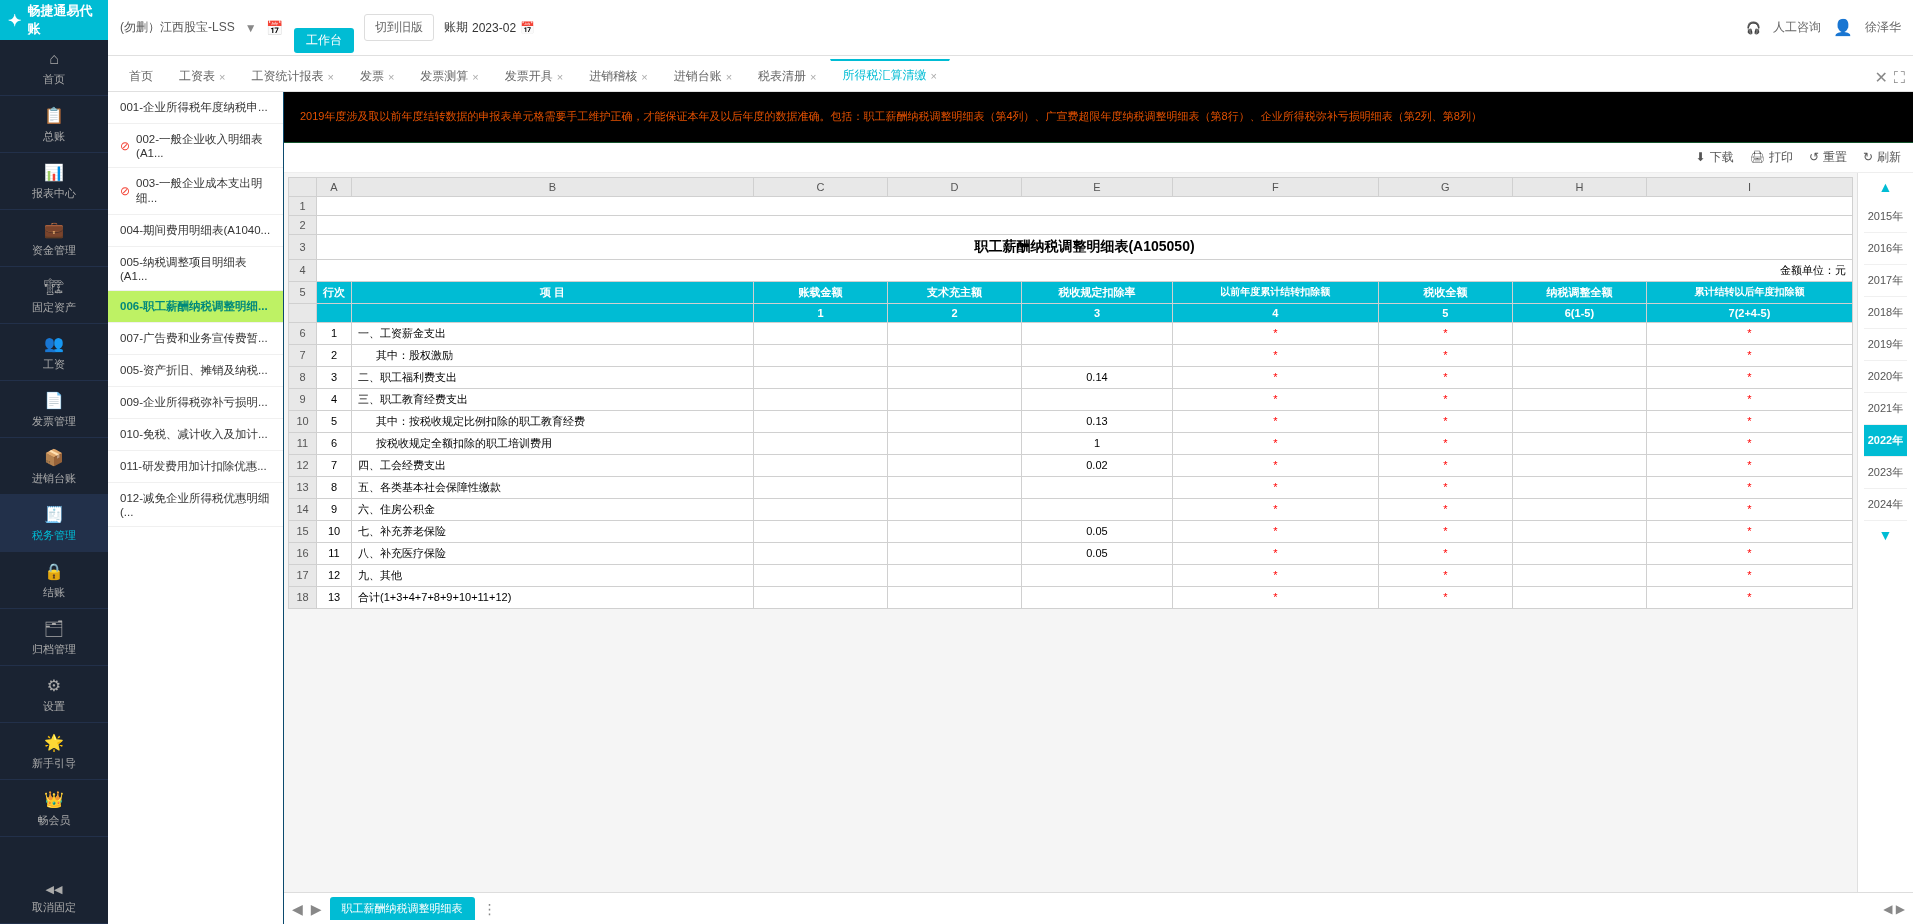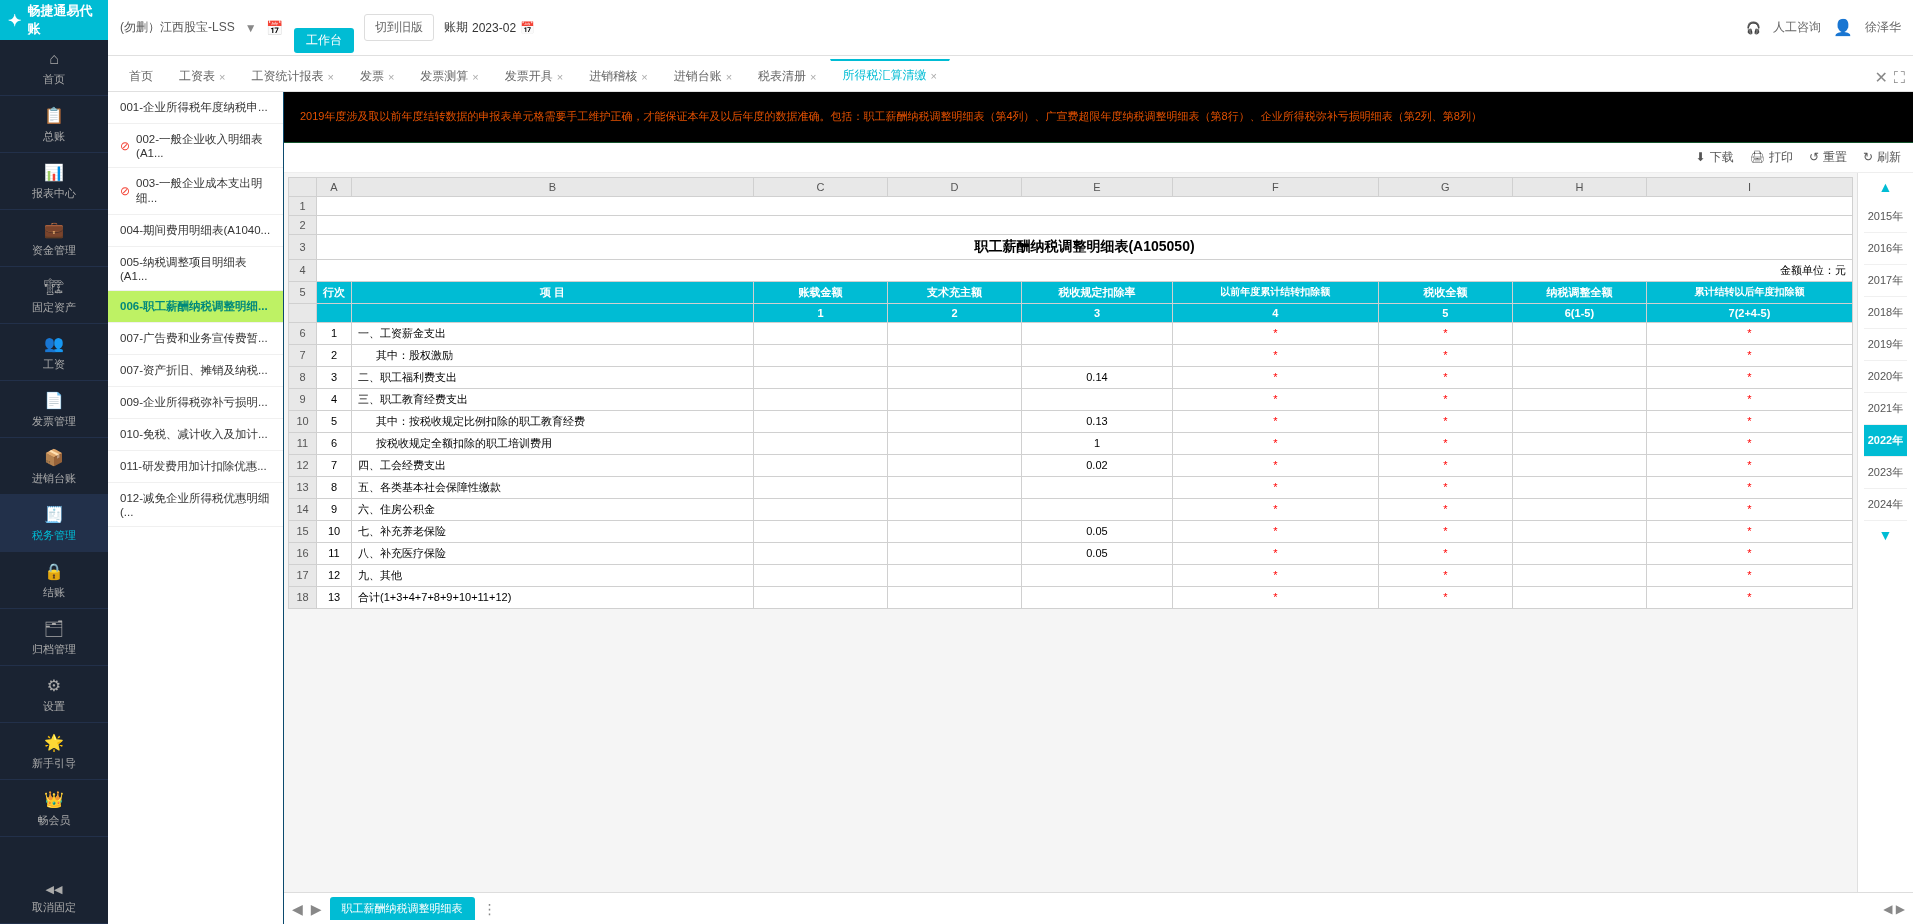--- a/index.html
+++ b/index.html
@@ -234,21 +234,21 @@
           <div class="forms-item">
             <span>005-纳税调整项目明细表(A1...</span>
           </div>
           <div class="forms-item active">
             <span>006-职工薪酬纳税调整明细...</span>
           </div>
           <div class="forms-item">
             <span>007-广告费和业务宣传费暂...</span>
           </div>
           <div class="forms-item">
-            <span>007-资产折旧、摊销及纳税...</span>
+            <span>005-资产折旧、摊销及纳税...</span>
           </div>
           <div class="forms-item">
             <span>009-企业所得税弥补亏损明...</span>
           </div>
           <div class="forms-item">
             <span>010-免税、减计收入及加计...</span>
           </div>
           <div class="forms-item">
             <span>011-研发费用加计扣除优惠...</span>
           </div>

